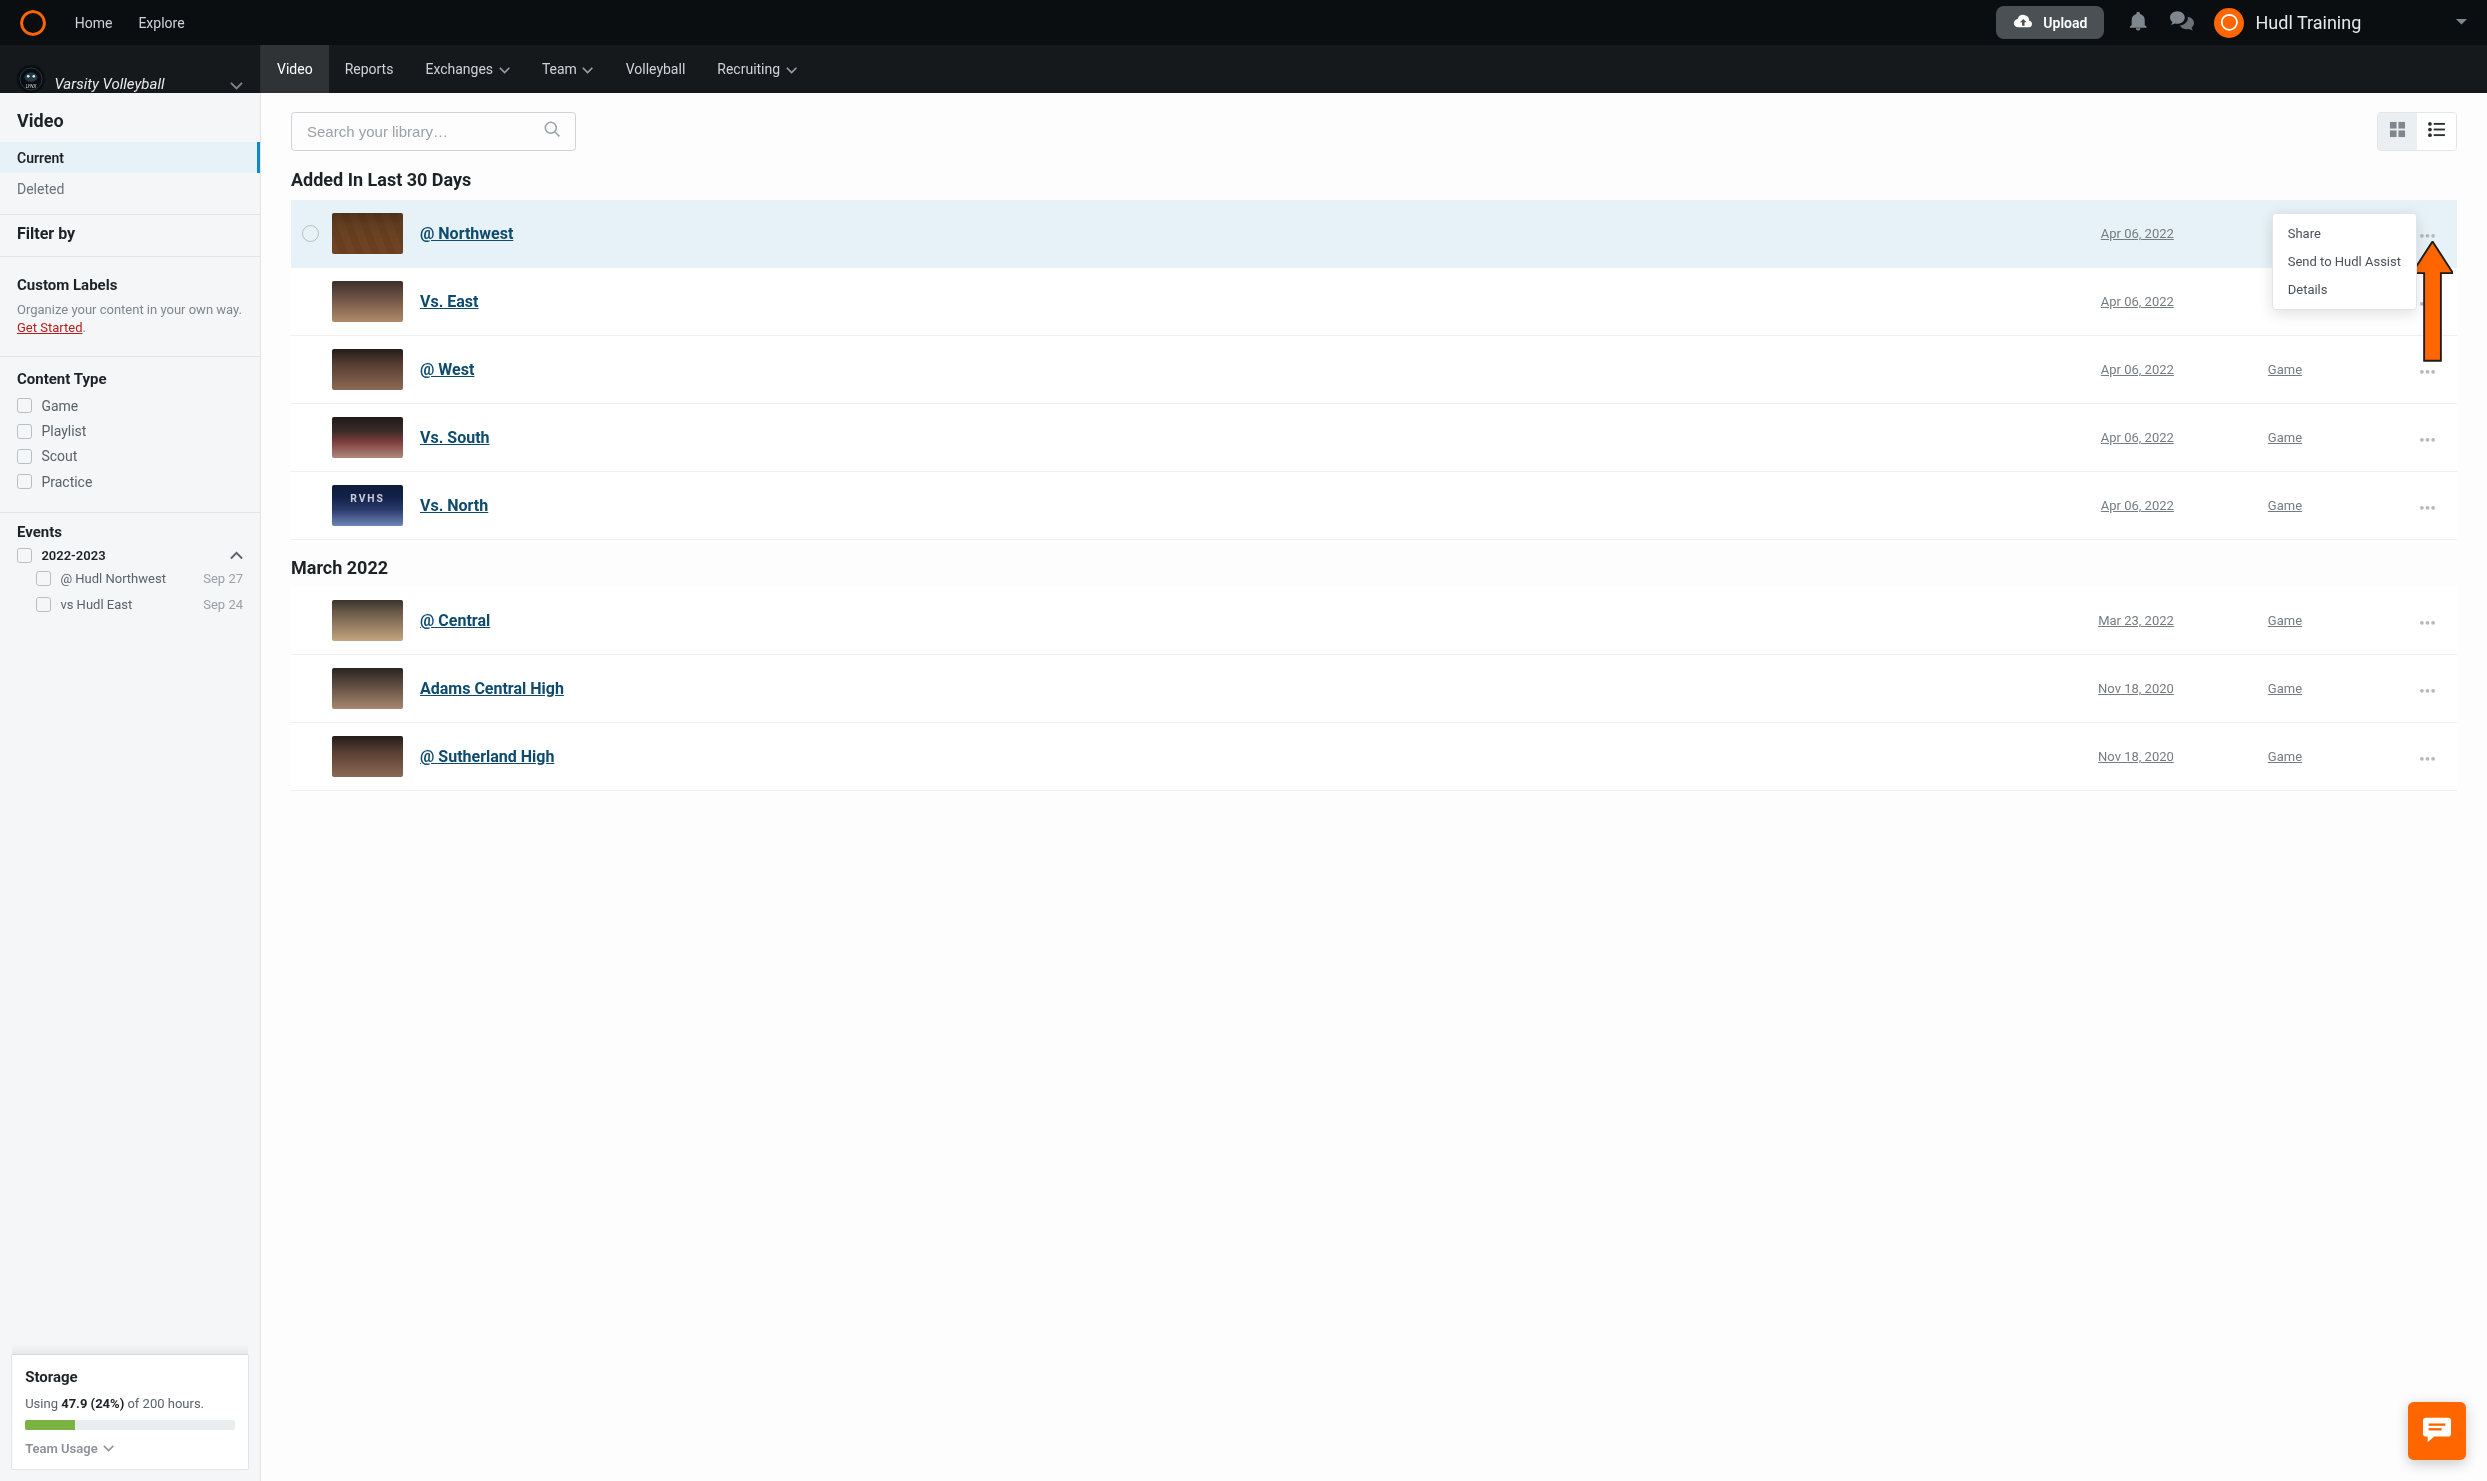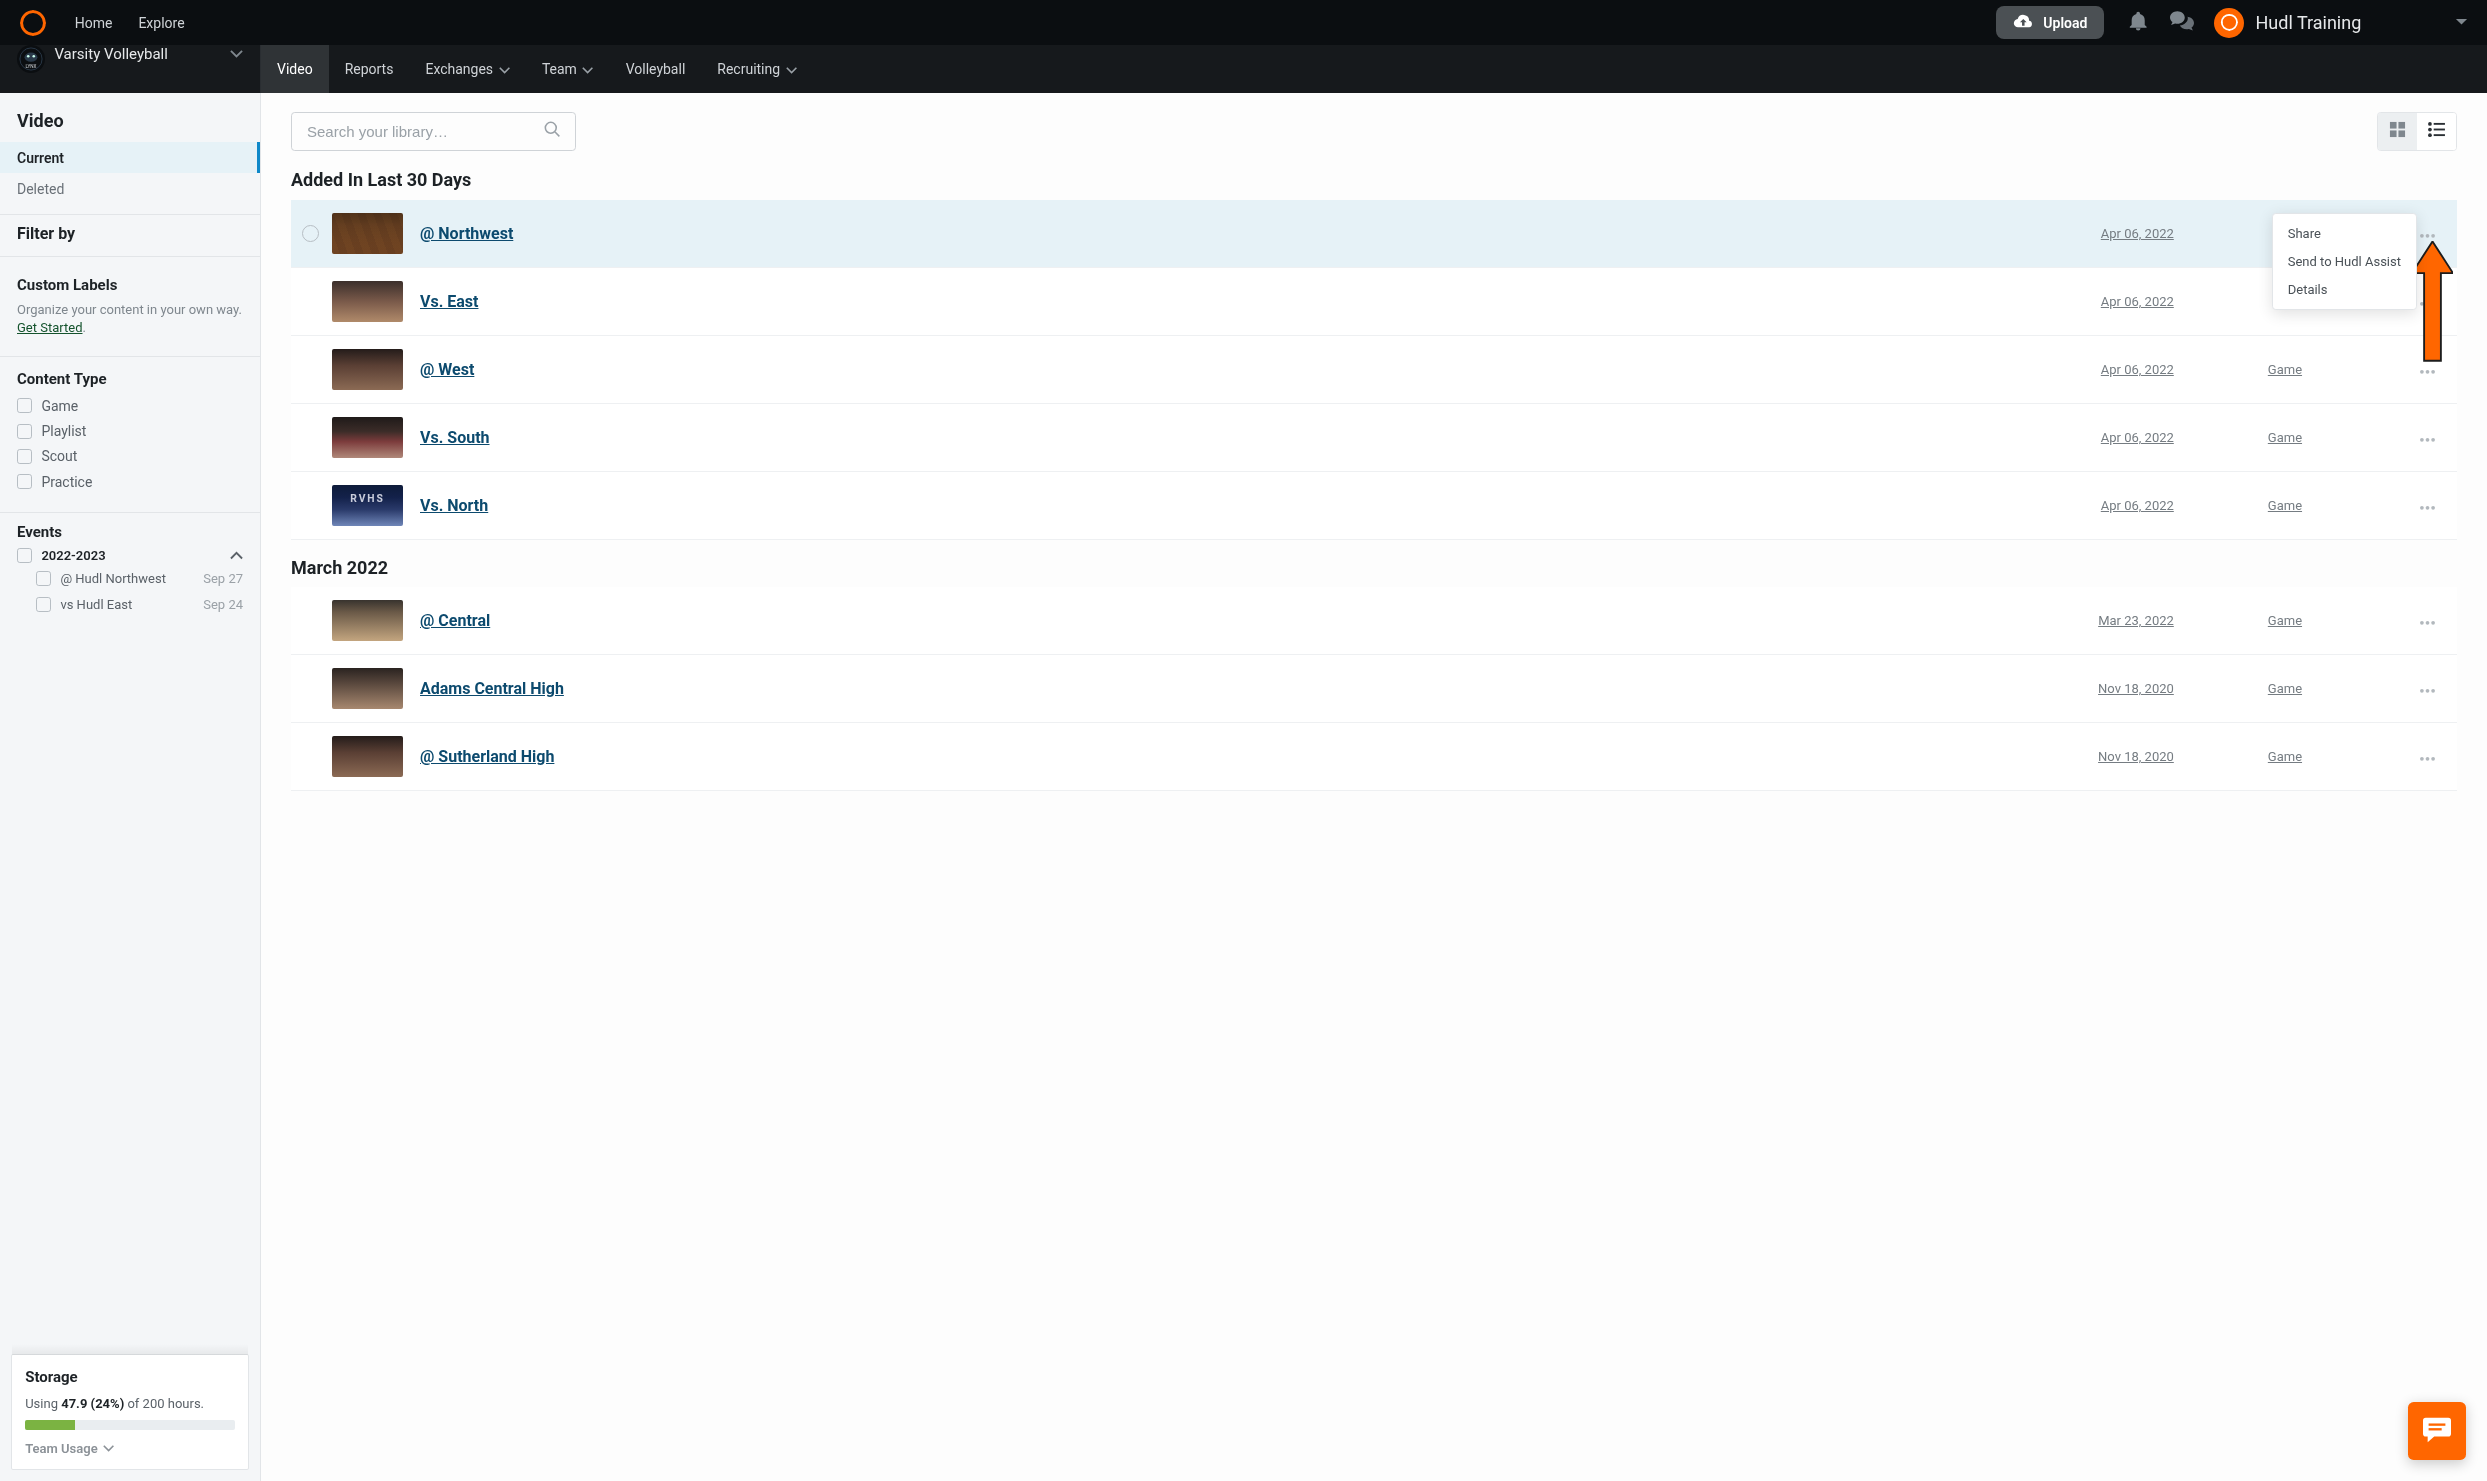--- a/index.html
+++ b/index.html
@@ -68,24 +68,25 @@
   .nav-bar{
     background:var(--bg-dark2);
     height:48px;
     display:flex;
     align-items:stretch;
     color:#cfd3d7;
   }
   .team-select{
     width:261px;
     display:flex;
-    align-items:flex-start;
+    align-items:flex-end;
     padding:0 17px;
     border-right:0.9px solid #2a2e32;
     cursor:pointer;
+    font-style:italic;
   }
   .team-logo{
     width:28px;height:28px;border-radius:50%;
     background:#0b0e11;
     display:flex;align-items:center;justify-content:center;
     margin-right:9.4px;
     font-size:8.4px;color:#cfd3d7;
   }
   .team-name{font-size:15px;color:#e6e8ea;}
   .team-chev{margin-left:auto;color:#7f878e;}
@@ -113,21 +114,21 @@
 
   
   .sb-heading{font-size:18px;font-weight:700;color:var(--text-strong);padding:17px 17px 11.2px;}
   .sb-item{padding:7.5px 17px;color:#6a7178;cursor:pointer;font-size:14px;}
   .sb-item.active{background:var(--row-hover);color:var(--text-strong);font-weight:600;border-right:3.7px solid #0e88c9;}
   .sb-sep{height:0.9px;background:var(--border);margin:9.4px 0;}
   .sb-subheading{font-size:16px;font-weight:700;color:var(--text-strong);padding:0 17px 9.4px;}
   .sb-labels{padding:9.4px 17px;}
   .sb-labels .title{font-weight:700;color:var(--text-strong);margin-bottom:7.5px;font-size:15px;}
   .sb-labels .desc{color:#7f878e;font-size:13px;line-height:1.4;}
-  .sb-labels .desc a{color:#14532d;text-decoration:underline;cursor:pointer;}
+  .sb-labels .desc a{color:#b91c1c;text-decoration:underline;cursor:pointer;}
   .sb-filter-group{padding:3.7px 17px;}
   .sb-filter-group .title{font-weight:700;color:var(--text-strong);margin-bottom:9.4px;font-size:15px;}
   .chk-row{display:flex;align-items:center;gap:9.4px;margin-bottom:9.4px;color:#5a6168;font-size:14px;}
   .chk{width:15px;height:15px;border:1.4px solid #b7bec4;border-radius:2.8px;}
   .ev-header{display:flex;align-items:center;gap:9.4px;padding:0 17px 5.6px;}
   .ev-title{font-weight:700;color:var(--text-strong);font-size:15px;}
   .season-row{display:flex;align-items:center;padding:1.9px 17px;font-size:13px;color:var(--text-strong);font-weight:600;}
   .season-row .exp-icon{margin-left:auto;color:#5a6168;cursor:pointer;}
   .ev-item{display:flex;align-items:center;padding:5.6px 17px 5.6px 36px;font-size:13px;color:#5a6168;}
   .ev-item .chk{margin-right:9.4px;}

